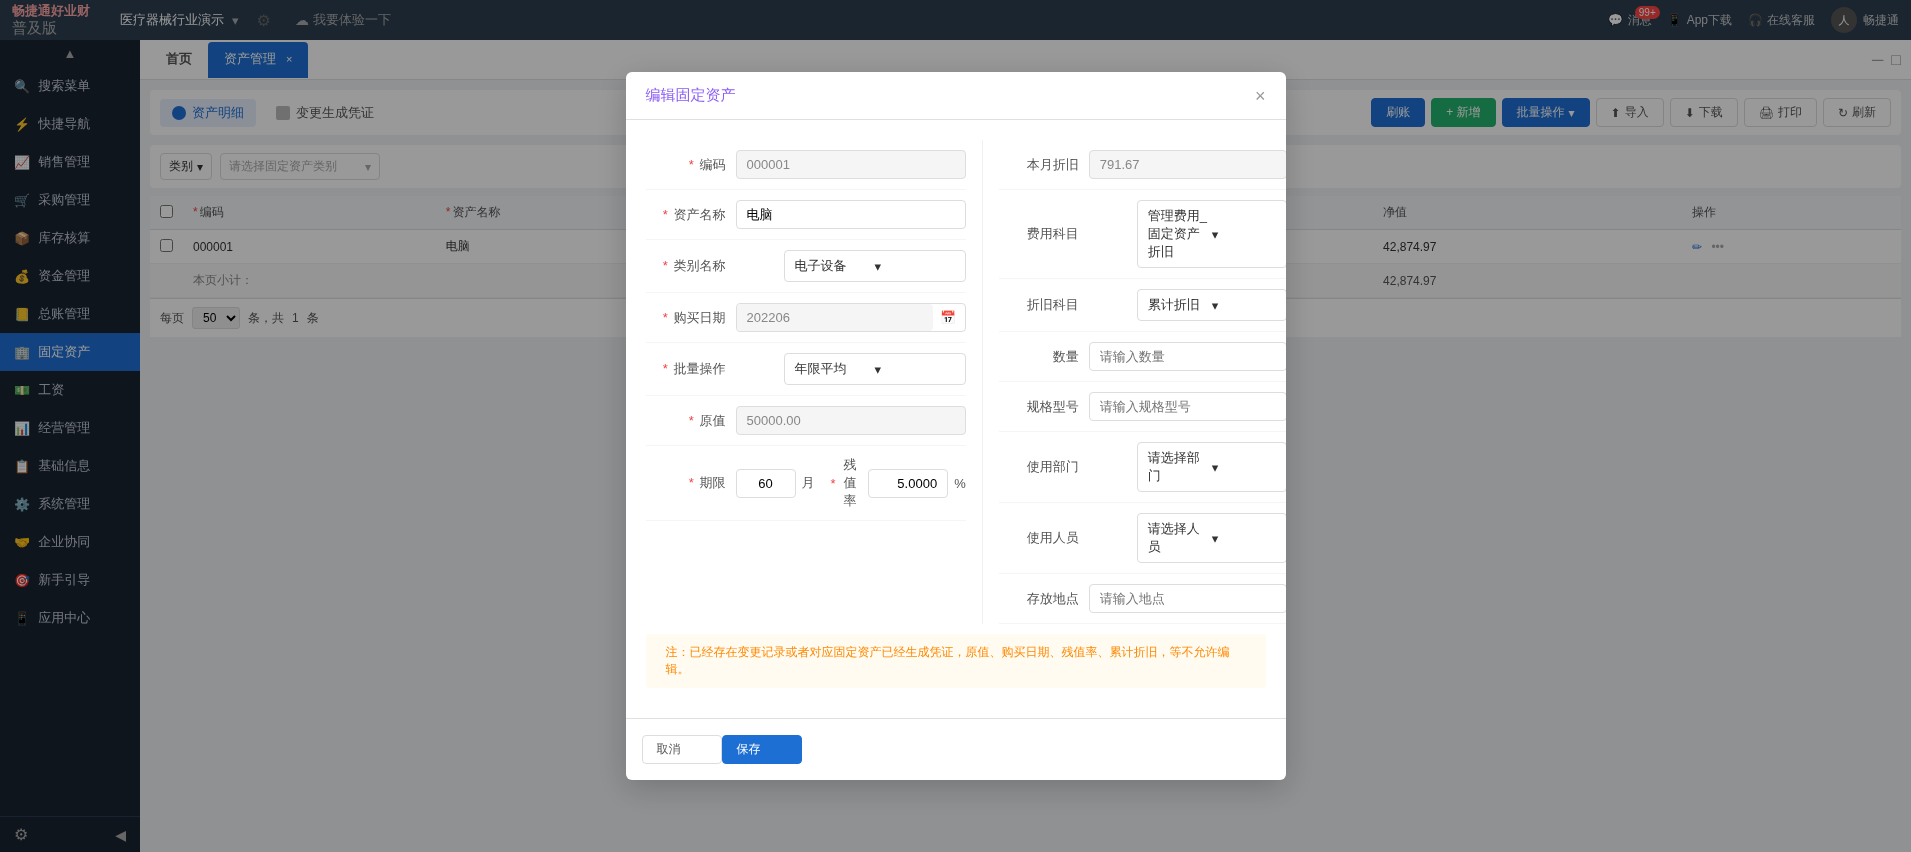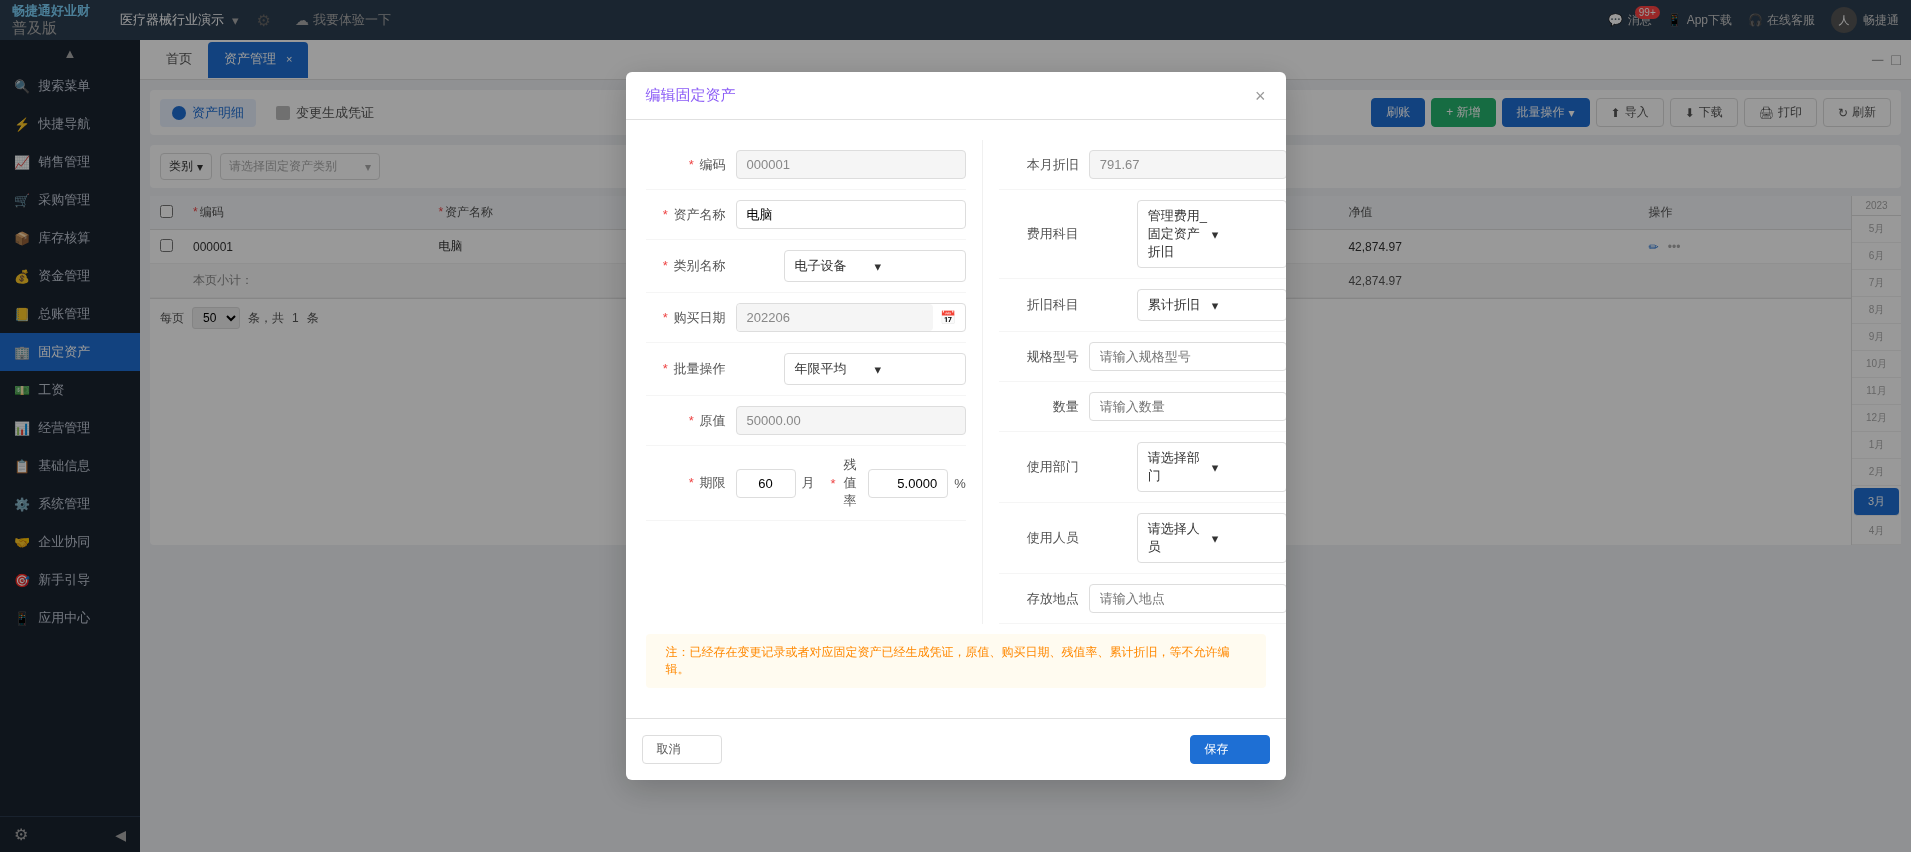--- a/index.html
+++ b/index.html
@@ -24,21 +24,21 @@
 
     
     .sidebar-item { display: flex; align-items: center; gap: 8px; padding: 10px 14px; color: #c0c8d4; cursor: pointer; font-size: 13px; }
     .sidebar-item.active { background: #1e6fd4; color: #fff; }
     .sidebar-scroll-btn { display: flex; justify-content: center; padding: 6px 0; color: #aaa; cursor: pointer; }
 
     
     .tab-item { display: flex; align-items: center; gap: 6px; padding: 8px 16px; cursor: pointer; font-size: 13px; color: #555; border-bottom: 2px solid transparent; }
     .tab-item.active { color: #fff; background: #1e6fd4; border-radius: 4px 4px 0 0; }
     .tab-close { font-size: 11px; color: #fff; cursor: pointer; margin-left: 4px; }
-    .home-tab { color: #555; }
+    .home-tab { color: #555; font-weight: bold; }
     .btn { padding: 5px 14px; border: 1px solid #ddd; border-radius: 4px; background: #fff; cursor: pointer; font-size: 12px; color: #555; display: flex; align-items: center; gap: 4px; }
     .btn-primary { background: #1e6fd4; color: #fff; border-color: #1e6fd4; }
     .btn-success { background: #26b46e; color: #fff; border-color: #26b46e; }
     
     .filter-bar { display: flex; align-items: center; gap: 8px; margin-bottom: 10px; }
     .filter-select { padding: 4px 8px; border: 1px solid #ddd; border-radius: 4px; background: #fff; font-size: 12px; cursor: pointer; display: flex; align-items: center; gap: 4px; }
 
     
     .data-table { width: 100%; border-collapse: collapse; background: #fff; font-size: 12px; }
     .data-table th { background: #f5f7fa; padding: 8px 10px; text-align: left; border-bottom: 1px solid #e0e0e0; font-weight: 500; color: #555; }
@@ -56,21 +56,21 @@
     .pagination { display: flex; align-items: center; gap: 8px; padding: 8px 10px; font-size: 12px; color: #555; background: #fff; border-top: 1px solid #e0e0e0; }
     .pagination select { padding: 2px 6px; border: 1px solid #ddd; border-radius: 3px; font-size: 12px; }
 
     
     .modal-overlay { position: fixed; top: 0; left: 0; width: 100%; height: 100%; background: rgba(0,0,0,0.4); z-index: 1000; display: flex; align-items: center; justify-content: center; }
     .modal { background: #fff; border-radius: 6px; width: 660px; max-height: 90vh; overflow: auto; box-shadow: 0 8px 32px rgba(0,0,0,0.2); }
     .modal-header { display: flex; align-items: center; justify-content: space-between; padding: 14px 20px; border-bottom: 1px solid #e0e0e0; }
     .modal-title { font-size: 15px; font-weight: 400; color: #8b5cf6; }
     .modal-close { cursor: pointer; color: #999; font-size: 18px; line-height: 1; }
     .modal-body { padding: 20px; }
-    .modal-footer { display: flex; justify-content: space-between; gap: 12px; padding: 16px; border-top: 1px solid #e0e0e0; }
+    .modal-footer { display: flex; justify-content: flex-start; padding: 16px; border-top: 1px solid #e0e0e0; }
 
     
     .form-grid { display: grid; grid-template-columns: 1fr 1fr; gap: 0; }
     .form-row { display: flex; align-items: center; padding: 10px 0; border-bottom: 1px solid #f5f5f5; }
     .form-label { width: 90px; text-align: right; padding-right: 10px; font-size: 13px; color: #555; flex-shrink: 0; }
     .form-input { flex: 1; padding: 6px 10px; border: 1px solid #ddd; border-radius: 4px; font-size: 13px; outline: none; }
     .form-input.readonly { background: #f5f5f5; color: #888; }
     .form-select-wrap { flex: 1; display: flex; align-items: center; border: 1px solid #ddd; border-radius: 4px; padding: 6px 10px; cursor: pointer; background: #fff; margin-left: 48px; }
     .form-select-wrap span { flex: 1; font-size: 13px; color: #333; }
     .form-note { padding: 10px 20px; color: #f80; font-size: 12px; background: #fffbf0; border-radius: 4px; margin: 10px 0; }
@@ -83,21 +83,21 @@
     input[type="checkbox"] { cursor: pointer; }
   </style>
 </head>
 <body>
 
 <div class="app-container">
 
   <div class="top-bar">
     <div class="top-bar-left">
       <div style="display:flex;flex-direction:column;line-height:1.2;">
-        <span style="color:#7dd3fc;font-weight:bold;font-size:13px;">畅捷通好业财</span>
+        <span style="color:#fca5a5;font-weight:bold;font-size:13px;">畅捷通好业财</span>
         <span style="color:#aaa;font-size:15px;">普及版</span>
       </div>
     </div>
     <div class="top-bar-center">
       <span style="color:#fff;font-size:13px;">医疗器械行业演示</span>
       <span style="color:#aaa;">▾</span>
       <span style="color:#666;margin-left:10px;font-size:16px;">⚙</span>
       <span style="color:#aaa;font-size:13px;margin-left:16px;display:flex;align-items:center;gap:4px;">
         <span style="font-size:14px;">☁</span>
         <span>我要体验一下</span>
@@ -302,35 +302,20 @@
               <span>每页</span>
               <select>
                 <option>50</option>
               </select>
               <span>条，共</span>
               <span>1</span>
               <span>条</span>
             </div>
           </div>
 
-          <div class="right-panel">
-            <div class="year-label">2023</div>
-            <div class="calendar-item month-label">5月</div>
-            <div class="calendar-item month-label">6月</div>
-            <div class="calendar-item month-label">7月</div>
-            <div class="calendar-item month-label">8月</div>
-            <div class="calendar-item month-label">9月</div>
-            <div class="calendar-item month-label">10月</div>
-            <div class="calendar-item month-label">11月</div>
-            <div class="calendar-item month-label">12月</div>
-            <div class="calendar-item month-label">1月</div>
-            <div class="calendar-item month-label">2月</div>
-            <div class="calendar-item highlight">3月</div>
-            <div class="calendar-item month-label">4月</div>
-          </div>
         </div>
       </div>
     </div>
   </div>
 </div>
 
 <div class="modal-overlay">
   <div class="modal">
     <div class="modal-header">
       <span class="modal-title">编辑固定资产</span>
@@ -439,30 +424,30 @@
               <span>折旧科目</span>
             </div>
             <div class="form-select-wrap">
               <span>累计折旧</span>
               <span>▾</span>
             </div>
           </div>
 
           <div class="form-row">
             <div class="form-label">
+              <span>数量</span>
+            </div>
+            <input class="form-input" type="text" placeholder="请输入数量" style="">
+          </div>
+
+          <div class="form-row">
+            <div class="form-label">
               <span>规格型号</span>
             </div>
             <input class="form-input" type="text" placeholder="请输入规格型号" style="">
-          </div>
-
-          <div class="form-row">
-            <div class="form-label">
-              <span>数量</span>
-            </div>
-            <input class="form-input" type="text" placeholder="请输入数量" style="">
           </div>
 
           <div class="form-row">
             <div class="form-label">
               <span>使用部门</span>
             </div>
             <div class="form-select-wrap" style="color:#aaa;">
               <span>请选择部门</span>
               <span>▾</span>
             </div>

